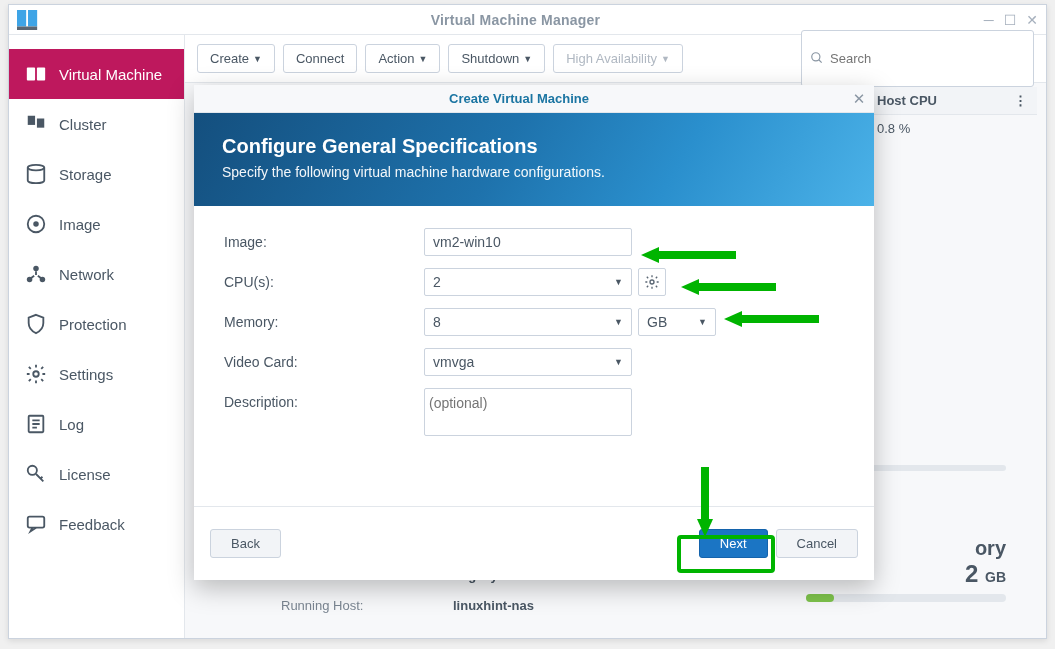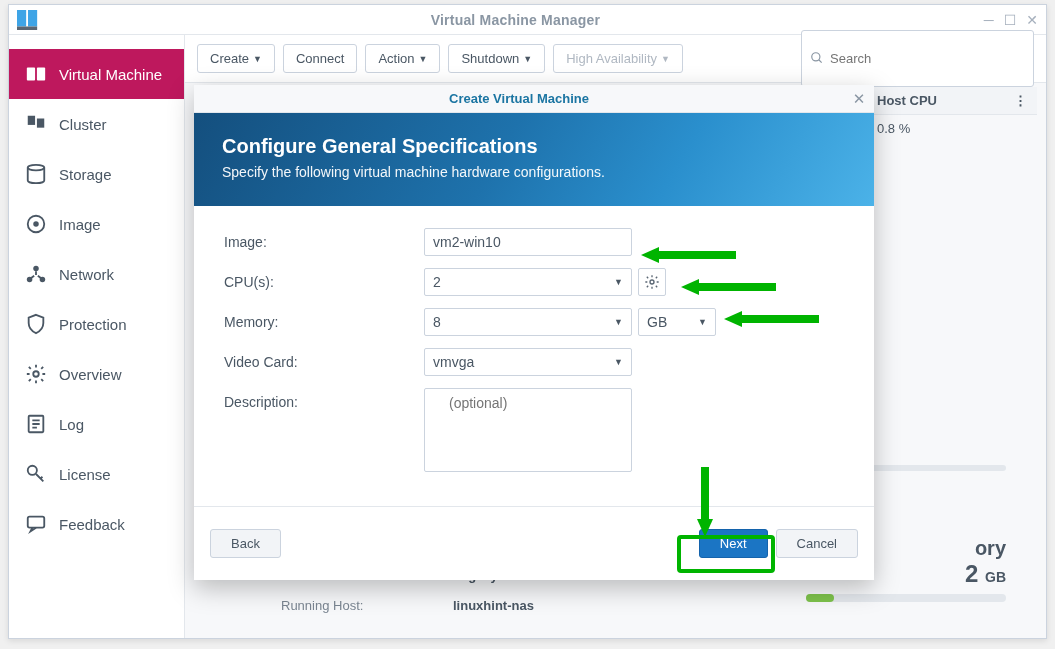--- a/index.html
+++ b/index.html
@@ -68,21 +68,21 @@
 .modal-banner h2 { font-size: 20px; font-weight: 700; margin-bottom: 6px; }
 .modal-banner p { font-size: 14px; opacity: .95; }
 .modal-body { flex: 1; padding: 22px 30px; }
 .field { display: flex; align-items: flex-start; margin-bottom: 12px; }
 .field .fl { width: 200px; font-size: 14px; color: #4a5764; padding-top: 6px; }
 .field .fc { display: flex; align-items: center; gap: 6px; }
 .inp, .sel, .ta { border: 1px solid #cbd3de; background: #fff; font-size: 14px; color: #4a5764; border-radius: 2px; }
 .inp { width: 208px; height: 28px; padding: 0 8px; }
 .sel { width: 208px; height: 28px; padding: 0 8px; display: flex; align-items: center; justify-content: space-between; cursor: pointer; }
 .sel-small { width: 78px; }
-.ta { width: 208px; height: 84px; padding: 6px 24px; resize: none; color: #0c4a6e; }
+.ta { width: 208px; height: 48px; padding: 6px 4px; resize: none; color: #0c4a6e; }
 .gearbtn { width: 28px; height: 28px; border: 1px solid #cbd3de; background: #fff; display: flex; align-items: center; justify-content: center; border-radius: 2px; cursor: pointer; }
 .gearbtn svg { width: 16px; height: 16px; fill: #5a6673; }
 
 
 .modal-foot { border-top: 1px solid #e3e7ec; padding: 22px 16px; display: flex; justify-content: space-between; align-items: center; }
 .btn { background: #f2f4f7; border: 1px solid #cbd3de; color: #4a5764; font-size: 13px; padding: 6px 20px; border-radius: 3px; cursor: pointer; }
 .btn-primary { background: #1b75c4; border: 1px solid #1463ac; color: #fff; position: relative; }
 .foot-right { display: flex; gap: 8px; }
 
 
@@ -159,21 +159,21 @@
         <svg viewBox="0 0 24 24">
             <path d="M12 2l8 3v6c0 5-3.5 9-8 11-4.5-2-8-6-8-11V5l8-3z" fill="none" stroke="currentColor" stroke-width="2"></path>
           </svg>
         <span>Protection</span>
       </div>
       <div class="side-item">
         <svg viewBox="0 0 24 24">
             <circle cx="12" cy="12" r="3" fill="none" stroke="currentColor" stroke-width="2"></circle>
             <path d="M12 2v3M12 19v3M4.2 4.2l2.1 2.1M17.7 17.7l2.1 2.1M2 12h3M19 12h3M4.2 19.8l2.1-2.1M17.7 6.3l2.1-2.1" stroke="currentColor" stroke-width="2"></path>
           </svg>
-        <span>Overview</span>
+        <span>Settings</span>
       </div>
       <div class="side-item">
         <svg viewBox="0 0 24 24">
             <rect x="4" y="3" width="16" height="18" rx="1" fill="none" stroke="currentColor" stroke-width="2"></rect>
             <path d="M8 8h8M8 12h8M8 16h5" stroke="currentColor" stroke-width="2"></path>
           </svg>
         <span>Log</span>
       </div>
       <div class="side-item">
         <svg viewBox="0 0 24 24">

